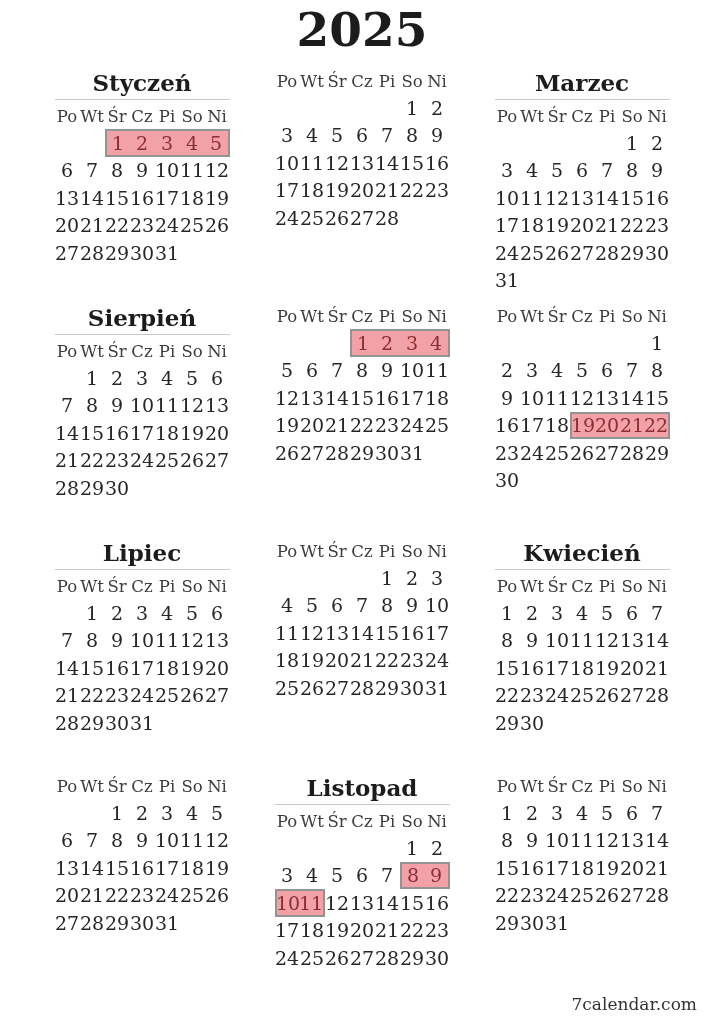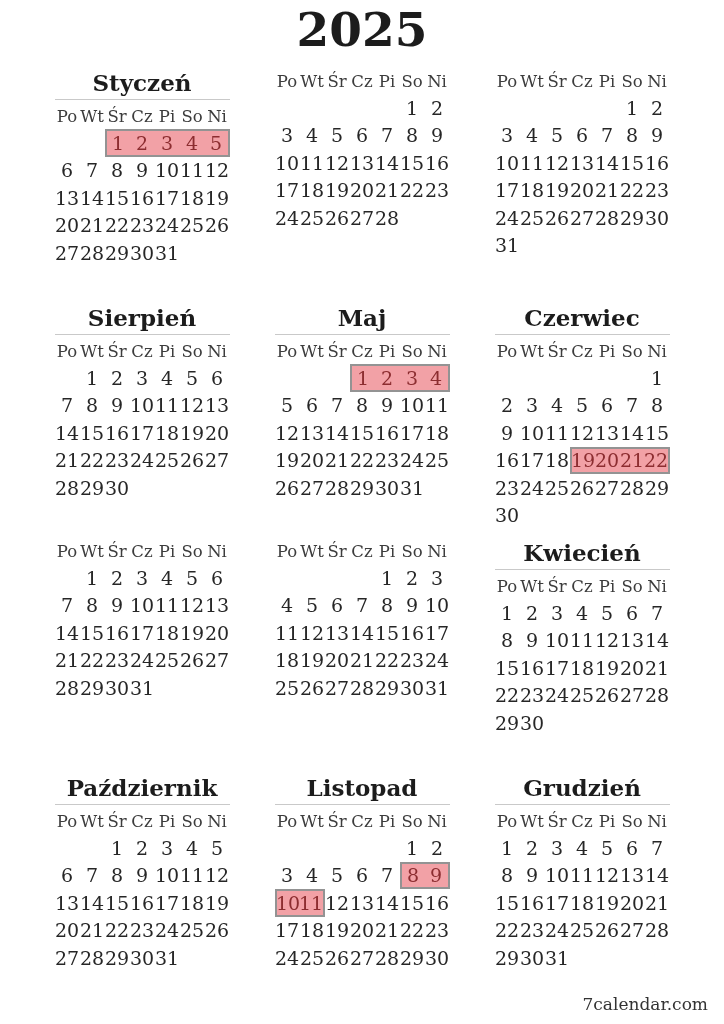--- a/index.html
+++ b/index.html
@@ -59,21 +59,21 @@
   .day.hl {
     background: var(--highlight-bg, #f2a1a6);
     color: var(--highlight-text, #8c2d30);
     border-top: 2.5px solid var(--highlight-border, #939393);
     border-bottom: 2.5px solid var(--highlight-border, #939393);
   }
   .day.hl-start { border-left: 2.5px solid var(--highlight-border, #939393); }
   .day.hl-end   { border-right: 2.5px solid var(--highlight-border, #939393); }
   .site-credit {
     position: absolute;
-    right: 16px;
+    right: 27px;
     bottom: 10px;
     font-size: 17px;
     color: #333333;
   }
 </style>
 </head>
 <body>
 
 <div class="year-title">2025</div>
 
@@ -185,20 +185,21 @@
         <div class="cell day">24</div>
         <div class="cell day">25</div>
         <div class="cell day">26</div>
         <div class="cell day">27</div>
         <div class="cell day">28</div>
         <div class="cell day"></div>
         <div class="cell day"></div>
       </div>
     </div>
     <div class="month">
+      <div class="month-title">Marzec</div>
       <div class="row">
         <div class="cell wd">Po</div>
         <div class="cell wd">Wt</div>
         <div class="cell wd">Śr</div>
         <div class="cell wd">Cz</div>
         <div class="cell wd">Pi</div>
         <div class="cell wd">So</div>
         <div class="cell wd">Ni</div>
       </div>
       <div class="row">
@@ -307,21 +308,20 @@
         <div class="cell day">28</div>
         <div class="cell day">29</div>
         <div class="cell day">30</div>
         <div class="cell day"></div>
         <div class="cell day"></div>
         <div class="cell day"></div>
         <div class="cell day"></div>
       </div>
     </div>
     <div class="month">
-      <div class="month-title">Maj</div>
       <div class="row">
         <div class="cell wd">Po</div>
         <div class="cell wd">Wt</div>
         <div class="cell wd">Śr</div>
         <div class="cell wd">Cz</div>
         <div class="cell wd">Pi</div>
         <div class="cell wd">So</div>
         <div class="cell wd">Ni</div>
       </div>
       <div class="row">
@@ -364,21 +364,20 @@
         <div class="cell day">26</div>
         <div class="cell day">27</div>
         <div class="cell day">28</div>
         <div class="cell day">29</div>
         <div class="cell day">30</div>
         <div class="cell day">31</div>
         <div class="cell day"></div>
       </div>
     </div>
     <div class="month">
-      <div class="month-title">Czerwiec</div>
       <div class="row">
         <div class="cell wd">Po</div>
         <div class="cell wd">Wt</div>
         <div class="cell wd">Śr</div>
         <div class="cell wd">Cz</div>
         <div class="cell wd">Pi</div>
         <div class="cell wd">So</div>
         <div class="cell wd">Ni</div>
       </div>
       <div class="row">
@@ -430,20 +429,21 @@
         <div class="cell day">30</div>
         <div class="cell day"></div>
         <div class="cell day"></div>
         <div class="cell day"></div>
         <div class="cell day"></div>
         <div class="cell day"></div>
         <div class="cell day"></div>
       </div>
     </div>
     <div class="month">
+      <div class="month-title">Lipiec</div>
       <div class="row">
         <div class="cell wd">Po</div>
         <div class="cell wd">Wt</div>
         <div class="cell wd">Śr</div>
         <div class="cell wd">Cz</div>
         <div class="cell wd">Pi</div>
         <div class="cell wd">So</div>
         <div class="cell wd">Ni</div>
       </div>
       <div class="row">
@@ -599,21 +599,20 @@
         <div class="cell day">29</div>
         <div class="cell day">30</div>
         <div class="cell day"></div>
         <div class="cell day"></div>
         <div class="cell day"></div>
         <div class="cell day"></div>
         <div class="cell day"></div>
       </div>
     </div>
     <div class="month">
-      <div class="month-title">Październik</div>
       <div class="row">
         <div class="cell wd">Po</div>
         <div class="cell wd">Wt</div>
         <div class="cell wd">Śr</div>
         <div class="cell wd">Cz</div>
         <div class="cell wd">Pi</div>
         <div class="cell wd">So</div>
         <div class="cell wd">Ni</div>
       </div>
       <div class="row">
@@ -713,21 +712,20 @@
         <div class="cell day">24</div>
         <div class="cell day">25</div>
         <div class="cell day">26</div>
         <div class="cell day">27</div>
         <div class="cell day">28</div>
         <div class="cell day">29</div>
         <div class="cell day">30</div>
       </div>
     </div>
     <div class="month">
-      <div class="month-title">Grudzień</div>
       <div class="row">
         <div class="cell wd">Po</div>
         <div class="cell wd">Wt</div>
         <div class="cell wd">Śr</div>
         <div class="cell wd">Cz</div>
         <div class="cell wd">Pi</div>
         <div class="cell wd">So</div>
         <div class="cell wd">Ni</div>
       </div>
       <div class="row">

